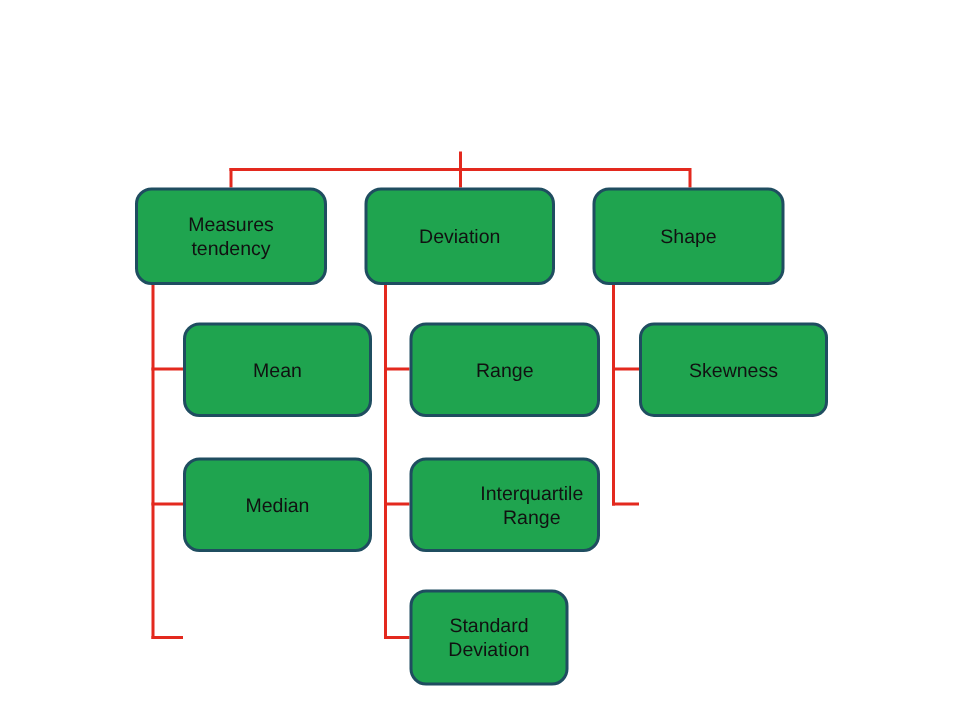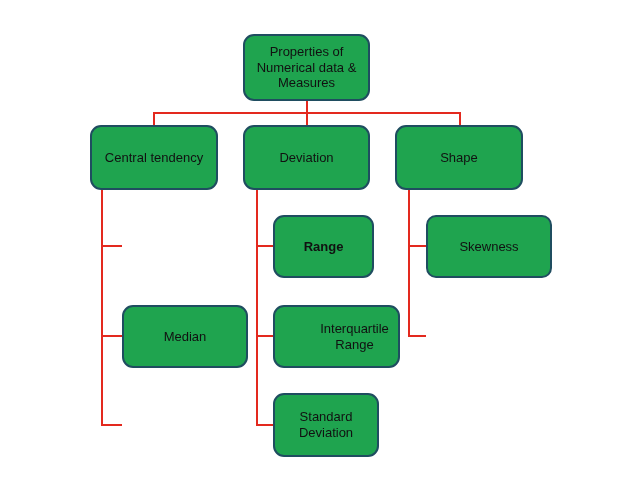--- a/index.html
+++ b/index.html
@@ -53,27 +53,27 @@
 
   <div class="line" style="left:256px; top:190px; width:2px; height:236px;"></div>
   <div class="line" style="left:256px; top:245px; width:17px; height:2px;"></div>
   <div class="line" style="left:256px; top:335px; width:17px; height:2px;"></div>
   <div class="line" style="left:256px; top:424px; width:17px; height:2px;"></div>
 
   <div class="line" style="left:408px; top:190px; width:2px; height:147px;"></div>
   <div class="line" style="left:408px; top:245px; width:18px; height:2px;"></div>
   <div class="line" style="left:408px; top:335px; width:18px; height:2px;"></div>
 
-  <div class="node" style="left:243px; top:34px; width:127px; height:67px;">Properties of Numerical data &amp; Measures</div>
 
-  <div class="node" style="left:90px; top:125px; width:128px; height:65px;">Central tendency</div>
+  <div class="node" style="left:90px; top:125px; width:128px; height:65px;">Measures tendency</div>
   <div class="node" style="left:243px; top:125px; width:127px; height:65px;">Deviation</div>
   <div class="node" style="left:395px; top:125px; width:128px; height:65px;">Shape</div>
 
+  <div class="node" style="left:122px; top:215px; width:126px; height:63px;">Mean</div>
   <div class="node" style="left:122px; top:305px; width:126px; height:63px;">Median</div>
 
-  <div class="node" style="left:273px; top:215px; width:101px; height:63px;font-weight:bold;">Range</div>
+  <div class="node" style="left:273px; top:215px; width:127px; height:63px;">Range</div>
   <div class="node" style="left:273px; top:305px; width:127px; height:63px;padding-left:44px;">Interquartile Range</div>
   <div class="node" style="left:273px; top:393px; width:106px; height:64px;">Standard Deviation</div>
 
   <div class="node" style="left:426px; top:215px; width:126px; height:63px;border-radius:10px;">Skewness</div>
 
 </div>
 
 </body></html>

